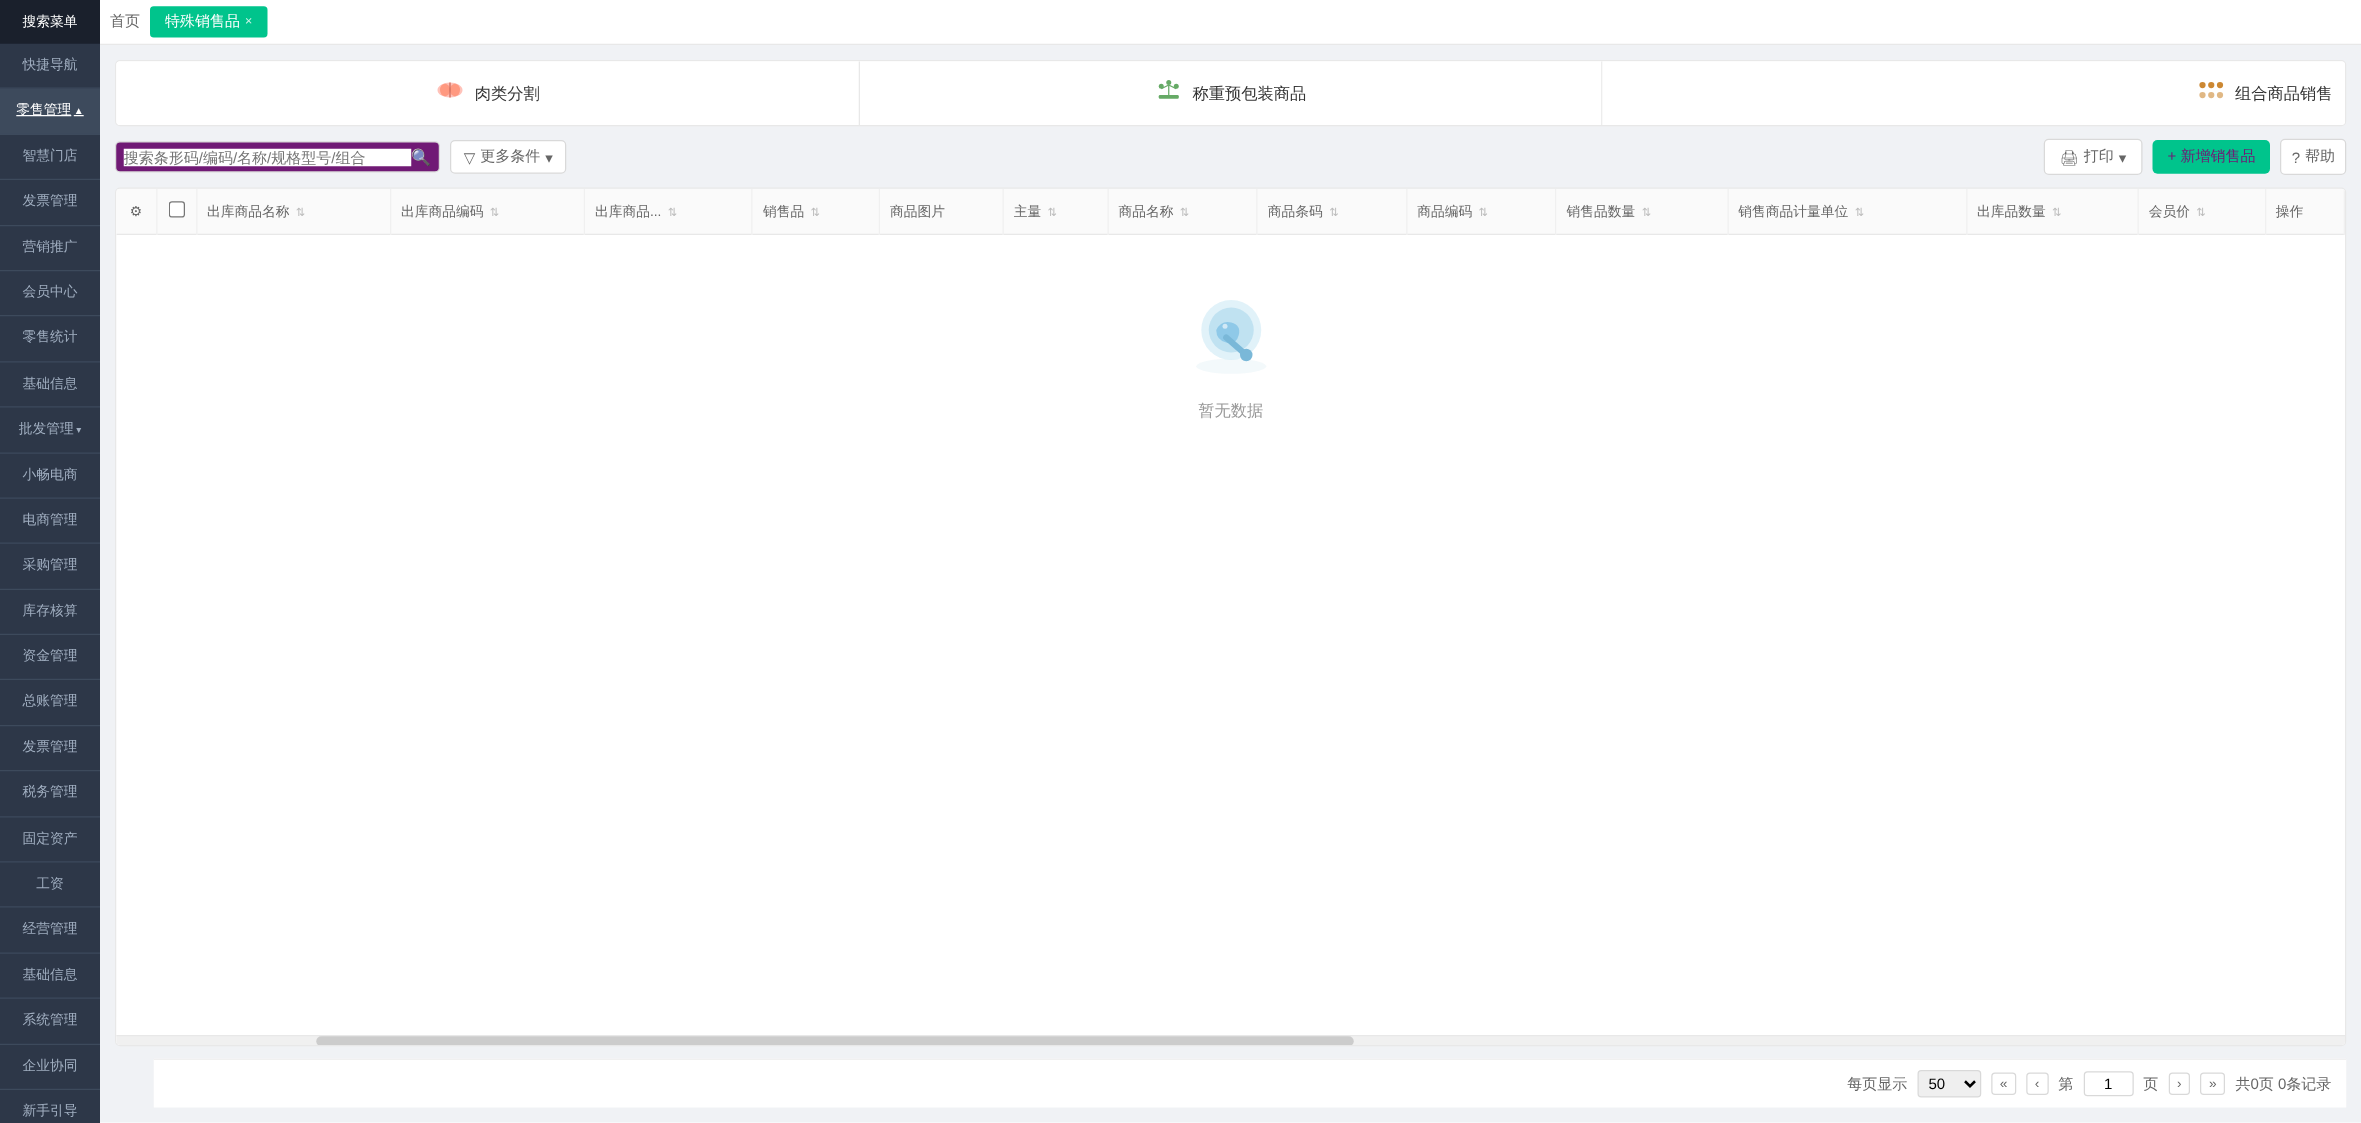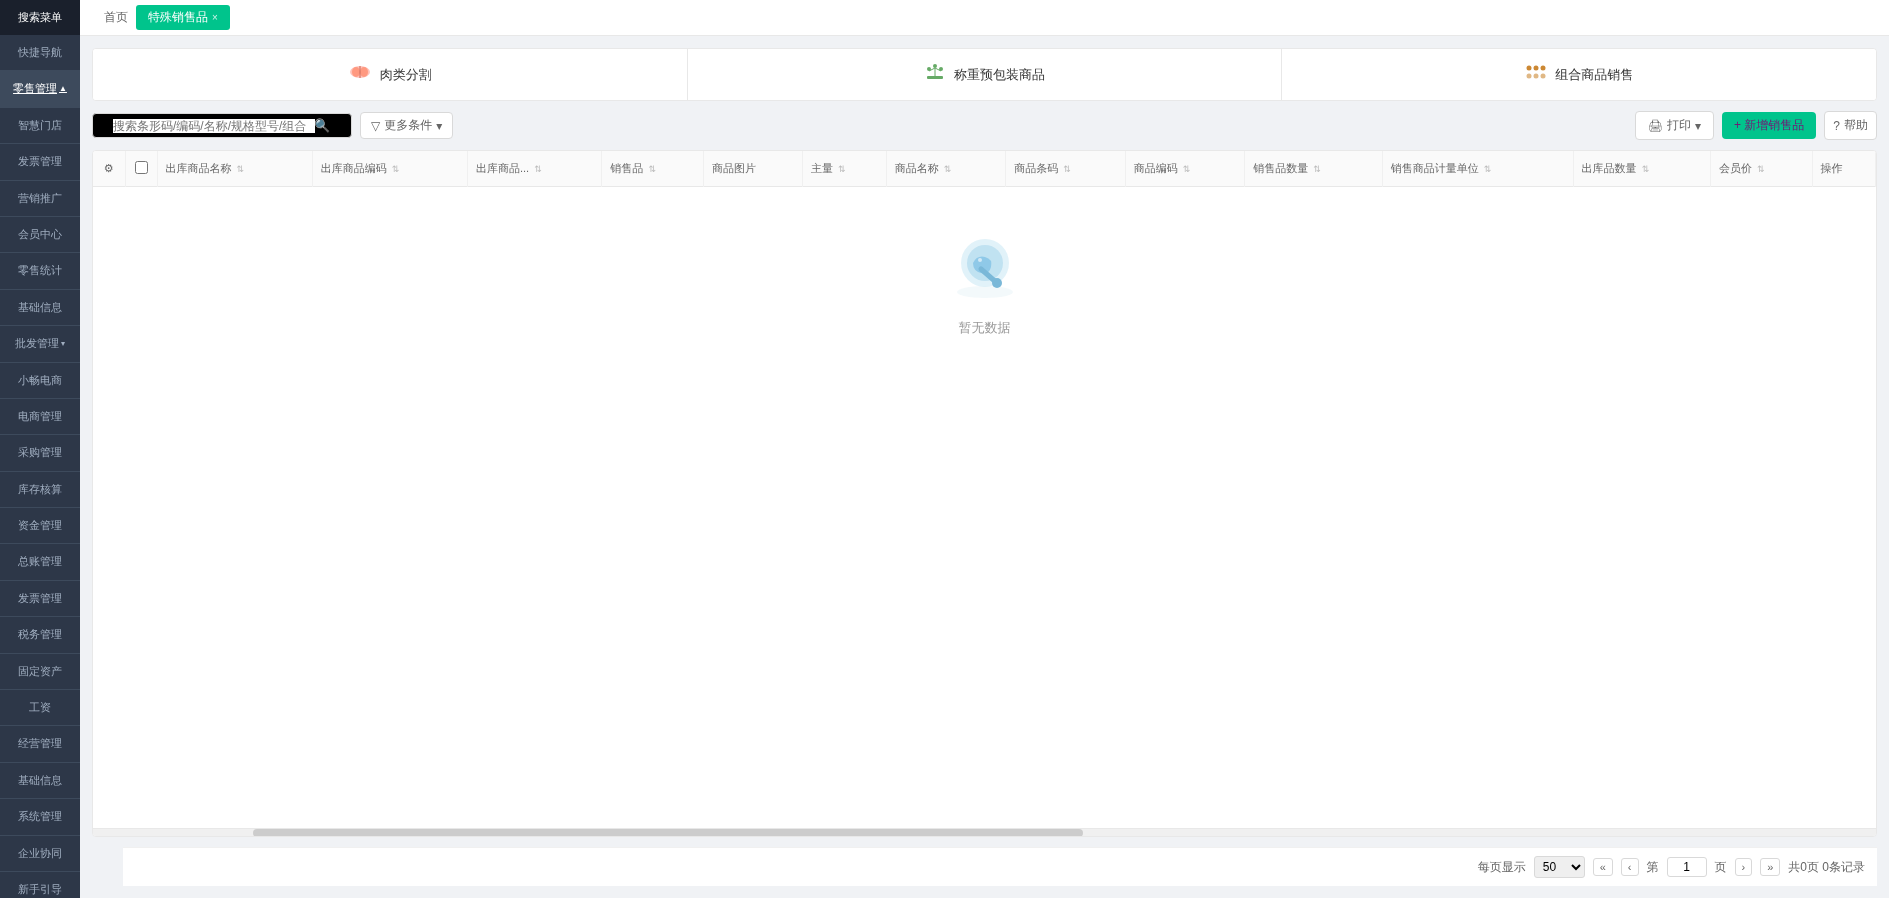--- a/index.html
+++ b/index.html
@@ -40,21 +40,21 @@
     .main {
       flex: 1;
       display: flex;
       flex-direction: column;
       overflow: hidden;
     }
 
     
     .topbar {
       background: #fff;
-      padding: 0 24px;
+      padding: 0 8px;
       display: flex;
       align-items: center;
       gap: 8px;
       height: 36px;
       border-bottom: 1px solid #e8e8e8;
       flex-shrink: 0;
     }
     .topbar-home {
       color: #666;
       font-size: 12px;
@@ -98,21 +98,21 @@
       align-items: center;
       justify-content: center;
       gap: 8px;
       padding: 14px 10px;
       cursor: pointer;
       border-right: 1px solid #e8e8e8;
       background: #fff;
       font-size: 13px;
       color: #333;
     }
-    .cat-tab:last-child { border-right: none; }
+    .cat-tab:last-child { border-right: none; justify-content: flex-end; }
     .cat-tab.active {
       background: #e6f7f0;
       color: #00c48c;
       border-bottom: 2px solid #00c48c;
     }
     .cat-tab .cat-icon { font-size: 18px; }
     .cat-icon-fresh { color: #ff6b6b; }
     .cat-icon-meat { color: #ff9966; }
     .cat-icon-weight { color: #66aa66; }
     .cat-icon-combo { color: #cc8833; }
@@ -127,22 +127,22 @@
     .toolbar-left {
       display: flex;
       align-items: center;
       gap: 8px;
     }
     .search-box {
       display: flex;
       align-items: center;
       border: 1px solid #d9d9d9;
       border-radius: 4px;
-      padding: 4px 20px;
-      background: #000000;
+      padding: 4px 6px;
+      background: #701a75;
       width: 260px;
     }
     .search-box input {
       border: none;
       outline: none;
       font-size: 12px;
       width: 100%;
       color: #666;
     }
     .search-icon { color: #999; font-size: 13px; cursor: pointer; }

